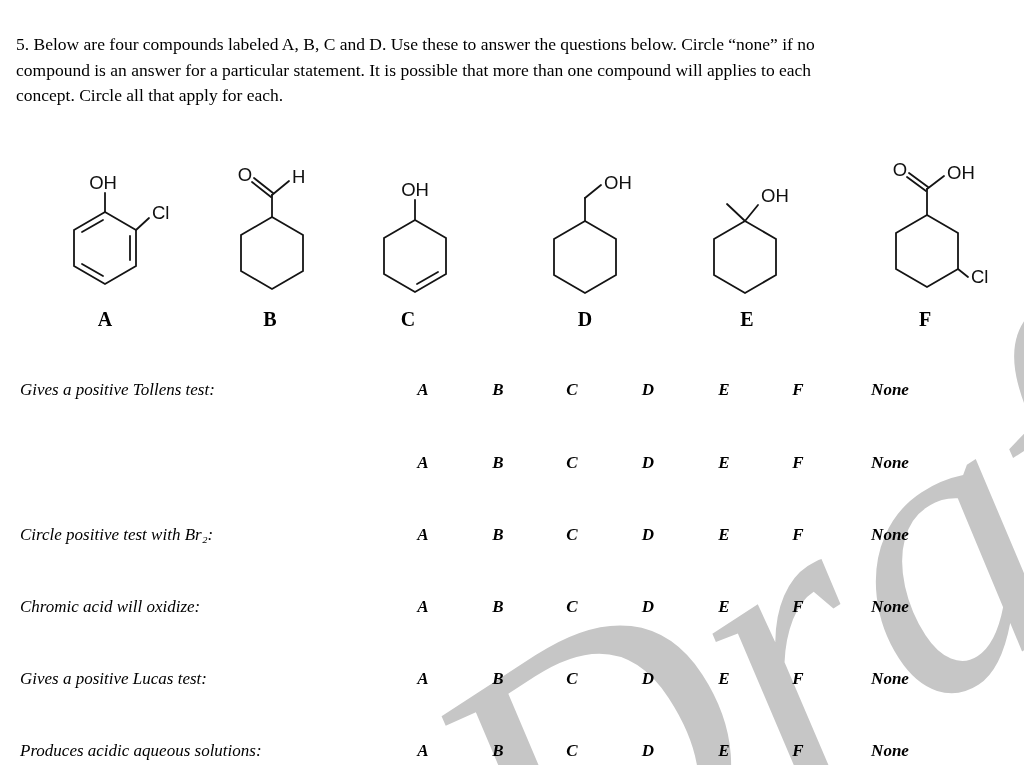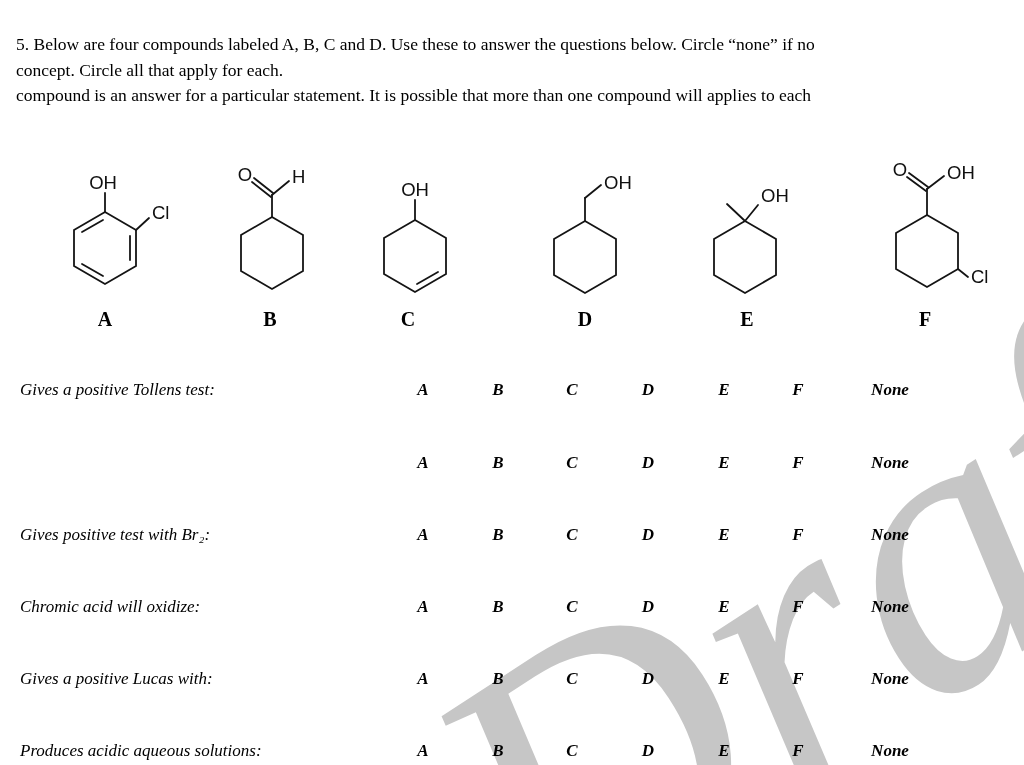--- a/index.html
+++ b/index.html
@@ -27,22 +27,22 @@
 <body>
 
 <div class="page">
 
   <div class="watermark">Draft</div>
 
   <div class="content">
 
     <div class="question">
       <div class="qline">5.  Below are four compounds labeled A, B, C and D.  Use these to answer the questions below.  Circle “none” if no</div>
+      <div class="qline">compound is an answer for a particular statement.  It is possible that more than one compound will applies to each</div>
       <div class="qline">concept.  Circle all that apply for each.</div>
-      <div class="qline">compound is an answer for a particular statement.  It is possible that more than one compound will applies to each</div>
     </div>
 
     <svg class="compound" style="left:35px; top:123px;" width="170" height="170" viewBox="0 0 170 170">
       <polygon points="70,69 101,87 101,123 70,141 39,123 39,87"></polygon>
       <g>
         <line x1="95" y1="93" x2="95" y2="117"></line>
         <line x1="47" y1="121" x2="68" y2="133"></line>
         <line x1="47" y1="89" x2="68" y2="77"></line>
       </g>
       <g>
@@ -137,21 +137,21 @@
         <span class="opt" style="left:373px;">A</span>
         <span class="opt" style="left:448px;">B</span>
         <span class="opt" style="left:522px;">C</span>
         <span class="opt" style="left:598px;">D</span>
         <span class="opt" style="left:674px;">E</span>
         <span class="opt" style="left:748px;">F</span>
         <span class="opt opt-none" style="left:820px;">None</span>
       </div>
 
       <div class="trow" style="top:505px;">
-        <span class="qtext">Gives positive test with Br₂:</span>
+        <span class="qtext">Circle positive test with Br₂:</span>
         <span class="opt" style="left:373px;">A</span>
         <span class="opt" style="left:448px;">B</span>
         <span class="opt" style="left:522px;">C</span>
         <span class="opt" style="left:598px;">D</span>
         <span class="opt" style="left:674px;">E</span>
         <span class="opt" style="left:748px;">F</span>
         <span class="opt opt-none" style="left:820px;">None</span>
       </div>
 
       <div class="trow" style="top:577px;">
@@ -159,21 +159,21 @@
         <span class="opt" style="left:373px;">A</span>
         <span class="opt" style="left:448px;">B</span>
         <span class="opt" style="left:522px;">C</span>
         <span class="opt" style="left:598px;">D</span>
         <span class="opt" style="left:674px;">E</span>
         <span class="opt" style="left:748px;">F</span>
         <span class="opt opt-none" style="left:820px;">None</span>
       </div>
 
       <div class="trow" style="top:649px;">
-        <span class="qtext">Gives a positive Lucas with:</span>
+        <span class="qtext">Gives a positive Lucas test:</span>
         <span class="opt" style="left:373px;">A</span>
         <span class="opt" style="left:448px;">B</span>
         <span class="opt" style="left:522px;">C</span>
         <span class="opt" style="left:598px;">D</span>
         <span class="opt" style="left:674px;">E</span>
         <span class="opt" style="left:748px;">F</span>
         <span class="opt opt-none" style="left:820px;">None</span>
       </div>
 
       <div class="trow" style="top:721px;">

